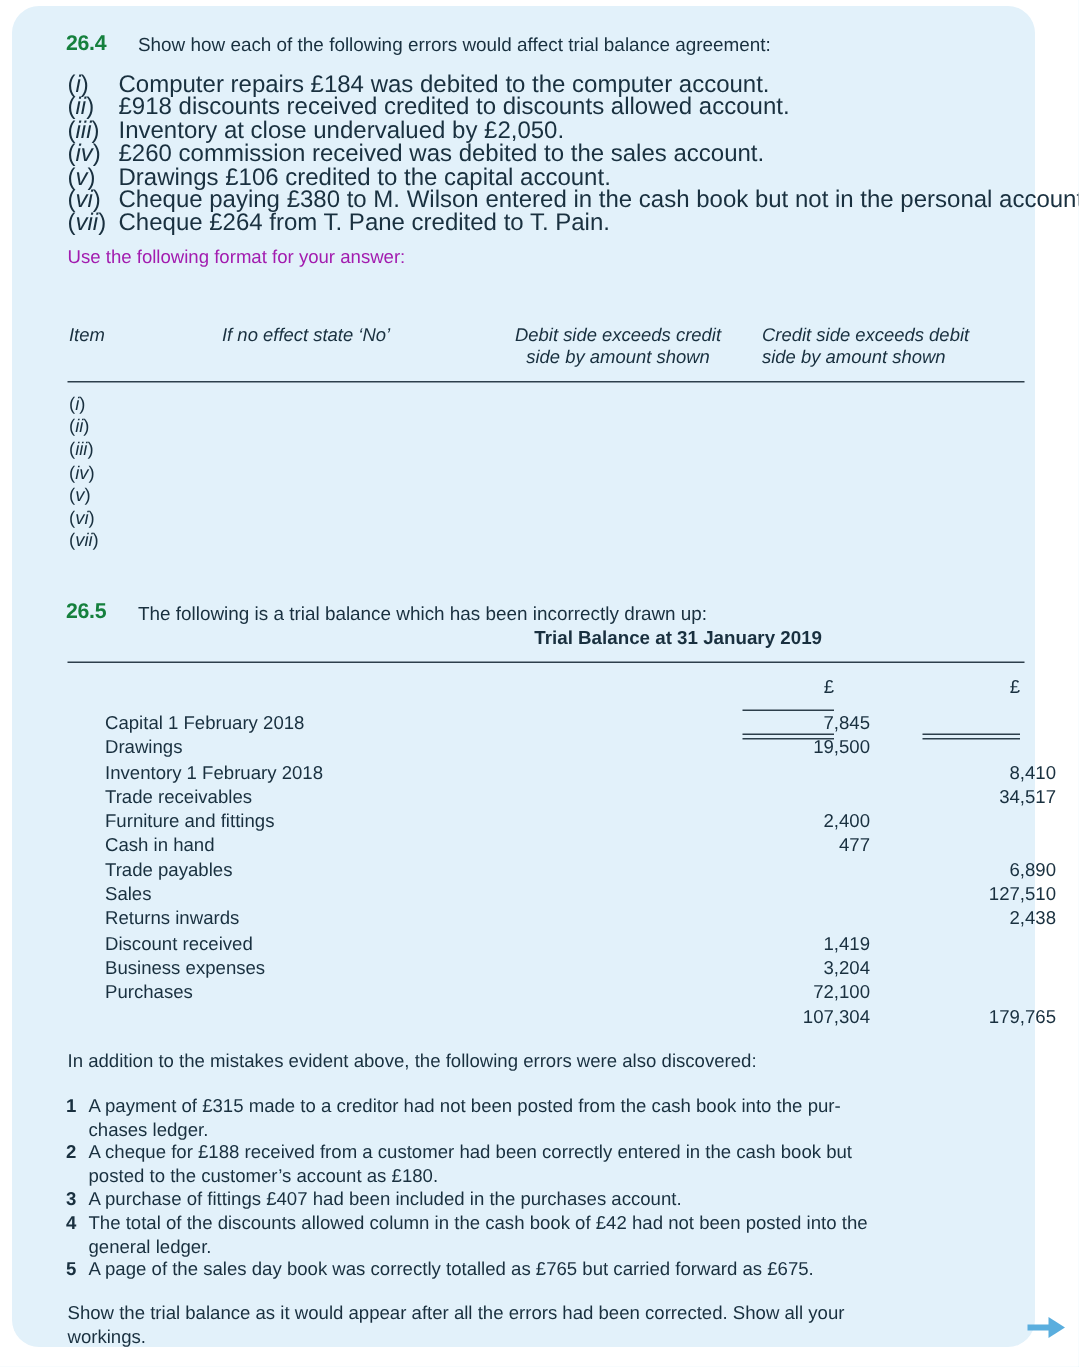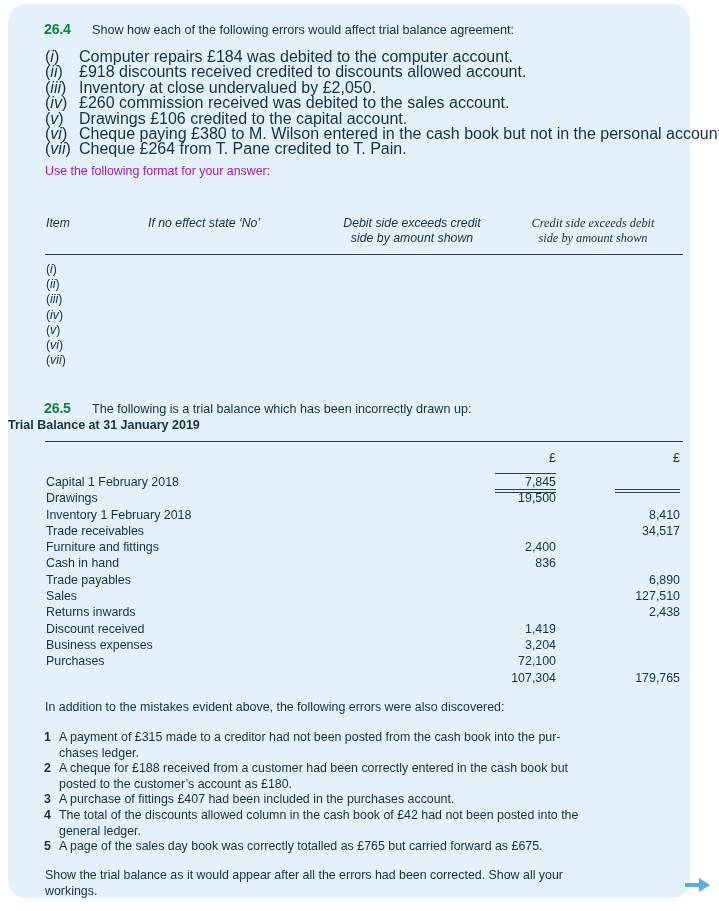--- a/index.html
+++ b/index.html
@@ -106,30 +106,31 @@
     line-height: 15.2px;
     white-space: nowrap;
   }
   .fmt-rows .fr .paren { font-style: normal; }
 
   
   .tb-title {
     position: absolute;
     left: 0;
     width: 540px;
-    text-align: left;
+    text-align: right;
     font-weight: bold;
     font-size: 12.5px;
     white-space: nowrap;
   }
   .tb {
     position: absolute;
     left: 0;
     top: 0;
     width: 682px;
+    padding-left: 24px;
   }
   .tb-row {
     position: relative;
     height: 16.3px;
     font-size: 12.4px;
     line-height: 16.3px;
     white-space: nowrap;
   }
   .tb-label {
     position: absolute;
@@ -249,21 +250,21 @@
   <div class="fmt-head" style="left:38px; top:212px;">
     <span>Item</span>
   </div>
   <div class="fmt-head" style="left:140px; top:212px;">
     <span>If no effect state ‘No’</span>
   </div>
   <div class="fmt-head" style="left:320px; top:212px; text-align:center; width:168px;">
     <div>Debit side exceeds credit</div>
     <div>side by amount shown</div>
   </div>
-  <div class="fmt-head" style="left:500px; top:212px; text-align:center; width:170px;font-family:Liberation Serif, serif;">
+  <div class="fmt-head" style="left:500px; top:212px; text-align:left; width:170px;">
     <div>Credit side exceeds  debit</div>
     <div>side by amount shown</div>
   </div>
 
   <div class="rule" style="left:37px; top:250px; width:638px; height:1.4px;"></div>
 
   <div class="fmt-rows" style="top:258px;">
     <div class="fr"><span class="paren">(</span><span>i</span><span class="paren">)</span></div>
     <div class="fr"><span class="paren">(</span><span>ii</span><span class="paren">)</span></div>
     <div class="fr"><span class="paren">(</span><span>iii</span><span class="paren">)</span></div>
@@ -308,21 +309,21 @@
       <span class="tb-dr"></span>
       <span class="tb-cr">34,517</span>
     </div>
     <div class="tb-row">
       <span class="tb-label">Furniture and fittings</span>
       <span class="tb-dr">2,400</span>
       <span class="tb-cr"></span>
     </div>
     <div class="tb-row">
       <span class="tb-label">Cash in hand</span>
-      <span class="tb-dr">836</span>
+      <span class="tb-dr">477</span>
       <span class="tb-cr"></span>
     </div>
     <div class="tb-row">
       <span class="tb-label">Trade payables</span>
       <span class="tb-dr"></span>
       <span class="tb-cr">6,890</span>
     </div>
     <div class="tb-row">
       <span class="tb-label">Sales</span>
       <span class="tb-dr"></span>

